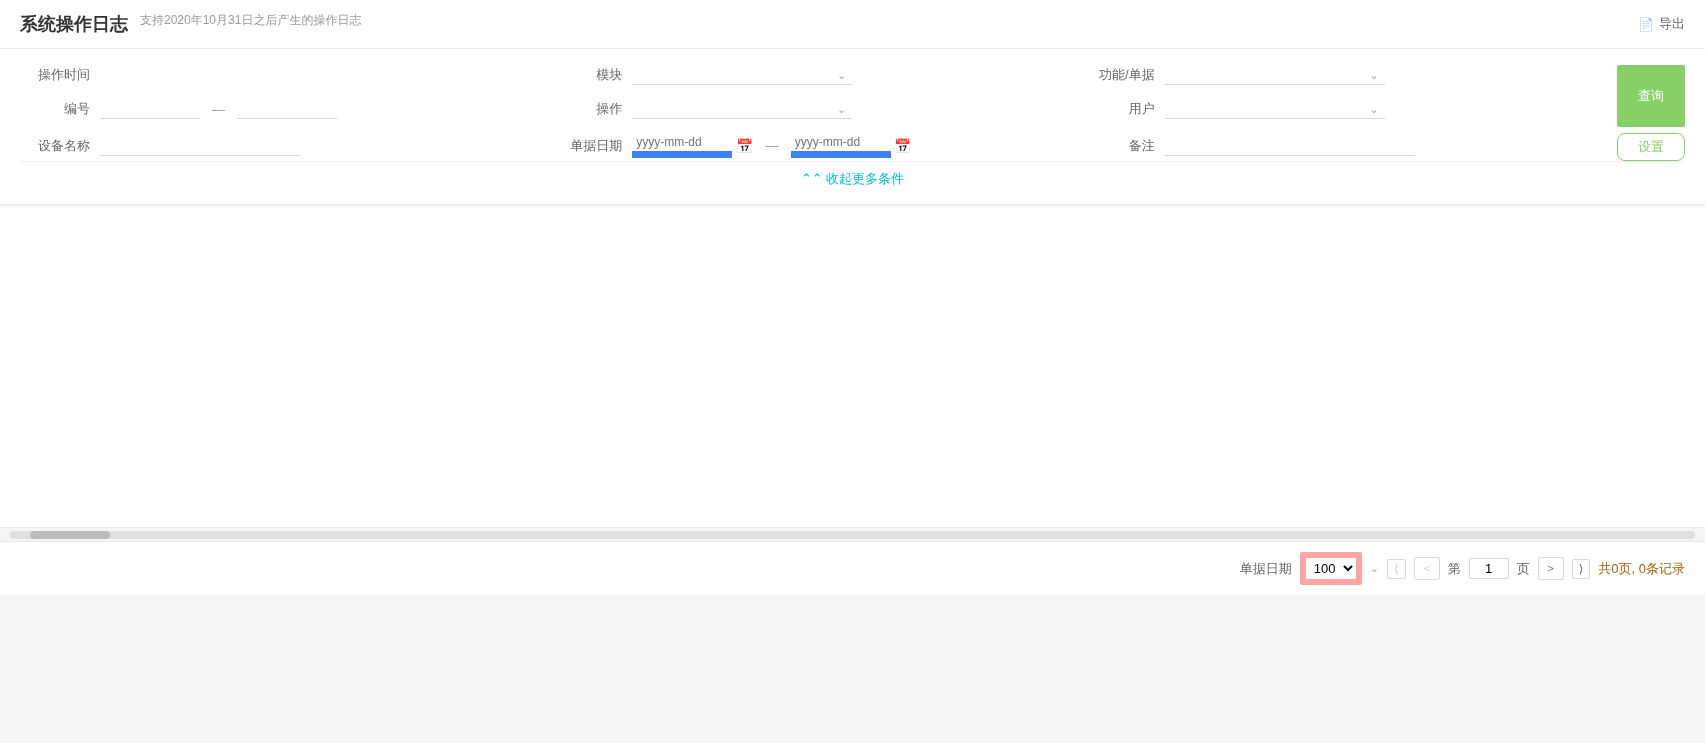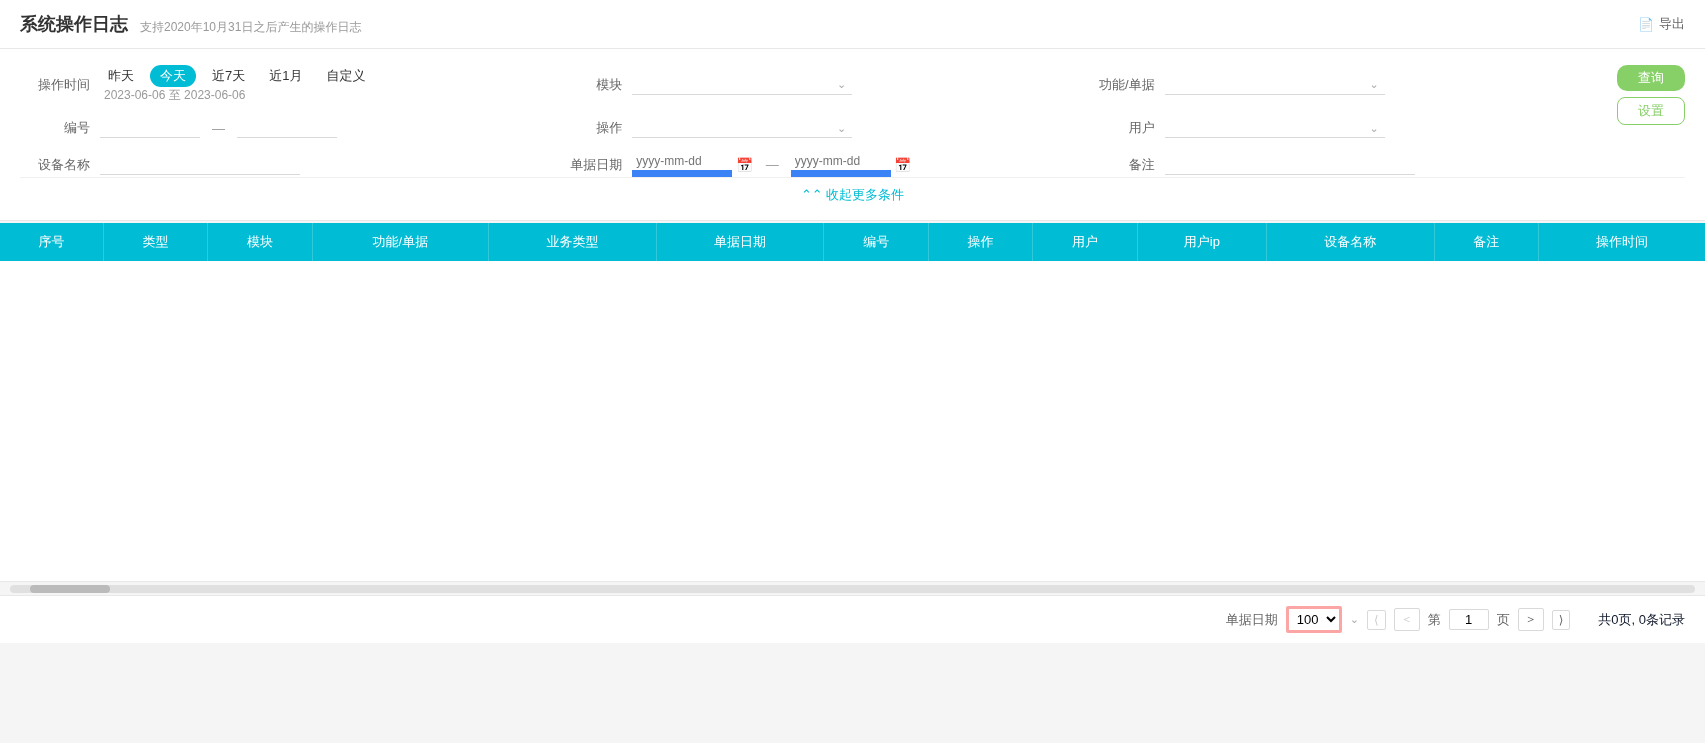--- a/index.html
+++ b/index.html
@@ -129,24 +129,24 @@
       display: flex;
       flex-direction: column;
       gap: 6px;
       margin-left: auto;
     }
 
     .btn-query {
       background: #87d068;
       color: #fff;
       border: none;
-      padding: 4px 20px;
-      cursor: pointer;
-      font-size: 13px;
-      border-radius: 10px;
+      padding: 22px 20px;
+      cursor: pointer;
+      font-size: 13px;
+      border-radius: 2px;
       min-width: 60px;
     }
     .btn-setting {
       background: #fff;
       color: #87d068;
       border: 1px solid #87d068;
       padding: 4px 20px;
       cursor: pointer;
       font-size: 13px;
       border-radius: 8px;
@@ -231,21 +231,21 @@
       justify-content: flex-end;
       padding: 10px 20px;
       background: #fff;
       border-top: 1px solid #e8e8e8;
       gap: 8px;
       font-size: 13px;
       color: #666;
     }
     .pagination-bar .page-size-label { color: #666; }
     .page-size-select {
-      border: 3px solid #fca5a5;
+      border: 6px solid #fca5a5;
       border-radius: 2px;
       padding: 2px 4px;
       font-size: 13px;
       background: #fff;
       cursor: pointer;
     }
     .page-nav-btn {
       border: 1px solid #d9d9d9;
       background: #fff;
       cursor: pointer;
@@ -259,23 +259,23 @@
       cursor: default;
     }
     .page-input {
       border: 1px solid #d9d9d9;
       border-radius: 2px;
       width: 40px;
       text-align: center;
       padding: 2px 4px;
       font-size: 13px;
     }
-    .total-text { color: #0f172a; margin-left: 20px; }
-
-    .header-left { display: flex; align-items: flex-end; }
+    .total-text { color: #a16207; }
+
+    .header-left { display: flex; align-items: flex-start; }
 
     .filter-main {
       display: flex;
       align-items: flex-start;
       gap: 0;
     }
     .filter-cols {
       flex: 1;
       display: grid;
       grid-template-columns: 1fr 1fr 1fr;
@@ -329,30 +329,20 @@
     <span>导出</span>
   </button>
 </div>
 
 <div class="filter-area">
   <div class="filter-main">
     <div class="filter-cols">
 
       <div class="filter-cell">
         <span class="filter-label">操作时间</span>
-        <div>
-          <div class="time-options">
-            <button class="time-btn">昨天</button>
-            <button class="time-btn active">今天</button>
-            <button class="time-btn">近7天</button>
-            <button class="time-btn">近1月</button>
-            <button class="time-btn">自定义</button>
-          </div>
-          <div class="date-range-text">2023-06-06 至 2023-06-06</div>
-        </div>
       </div>
 
       <div class="filter-cell">
         <span class="filter-label">模块</span>
         <div class="select-wrapper">
           <select class="filter-select">
             <option value=""></option>
           </select>
           <span class="chevron">⌄</span>
         </div>
@@ -426,42 +416,20 @@
     </div>
   </div>
 
   <div class="collapse-bar">
     <span>⌃⌃</span>
     <span>收起更多条件</span>
   </div>
 </div>
 
 <div class="table-container">
-  <table class="data-table">
-    <thead>
-      <tr>
-        <th>序号</th>
-        <th>类型</th>
-        <th>模块</th>
-        <th>功能/单据</th>
-        <th>业务类型</th>
-        <th>单据日期</th>
-        <th>编号</th>
-        <th>操作</th>
-        <th>用户</th>
-        <th>用户ip</th>
-        <th>设备名称</th>
-        <th>备注</th>
-        <th>操作时间</th>
-      </tr>
-    </thead>
-    <tbody>
-      
-    </tbody>
-  </table>
   <div class="empty-area"></div>
 </div>
 
 <div class="scrollbar-area">
   <div class="scrollbar-track">
     <div class="scrollbar-thumb"></div>
   </div>
 </div>
 
 <div class="pagination-bar">

